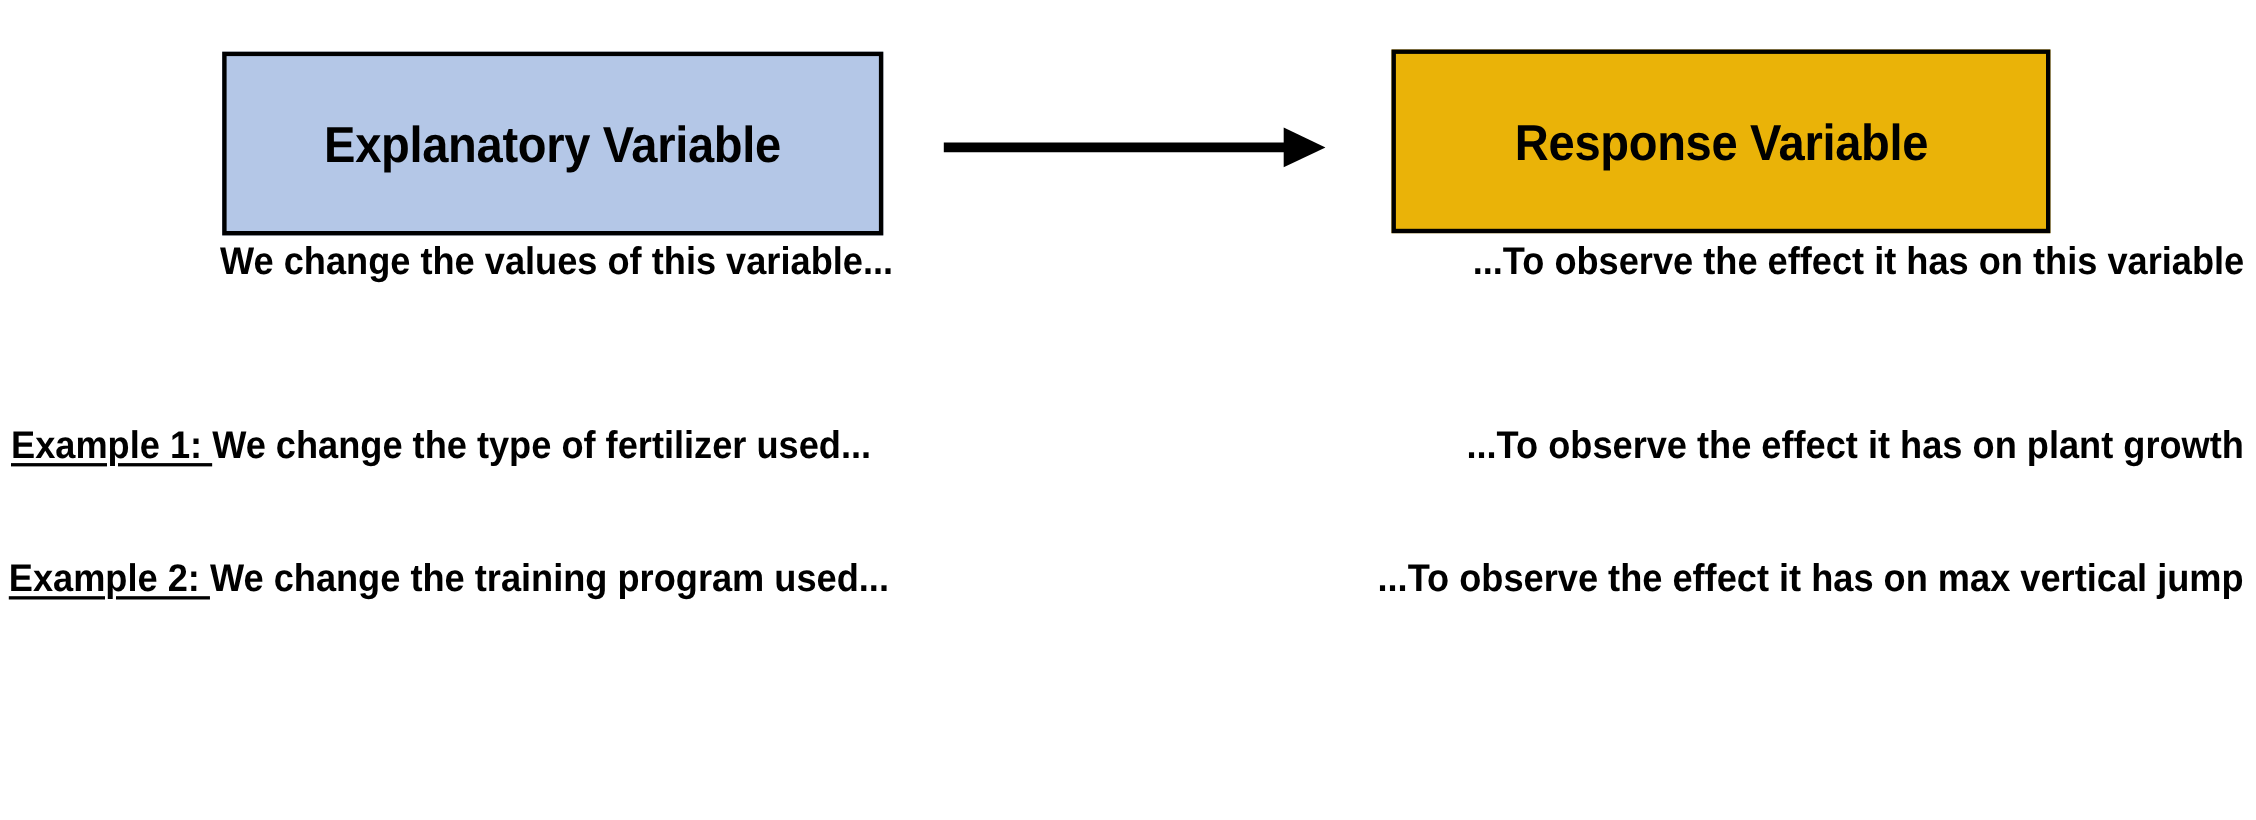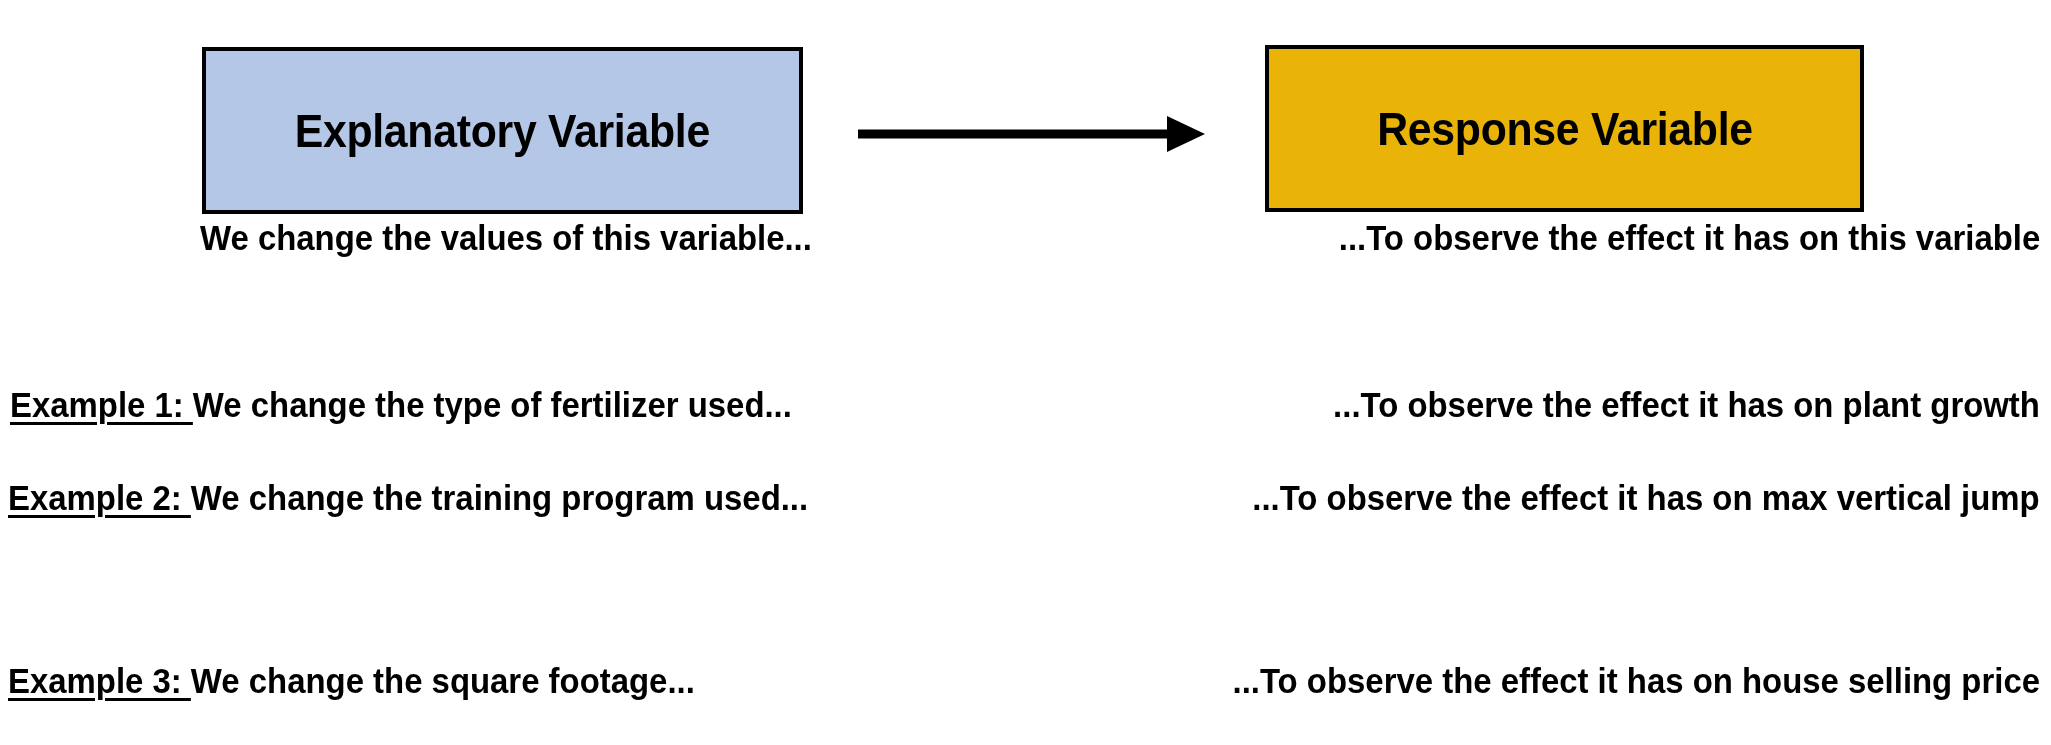--- a/index.html
+++ b/index.html
@@ -93,21 +93,21 @@
   }
   .ex-prefix {
     text-decoration: underline;
     text-decoration-thickness: 3px;
     text-underline-offset: 5px;
   }
 
   
   #row-caption     { top: 212px; }
   #row-example-1   { top: 343px; margin-top: 36px; }
-  #row-example-2   { top: 472px; }
+  #row-example-2   { top: 500px; }
   #row-example-3   { top: 655px; }
 
   #caption-left      { left: 200px; }
   #example-1-left    { left: 10px; }
   #example-2-left    { left: 8px; }
   #example-3-left    { left: 8px; }
 </style>
 </head>
 <body>
 
@@ -136,18 +136,14 @@
   <div class="row" id="row-example-1">
     <span class="cell left" id="example-1-left"><span class="ex-prefix">Example 1: </span><span>We change the type of fertilizer used...</span></span>
     <span class="cell right" id="example-1-right">...To observe the effect it has on plant growth</span>
   </div>
 
   <div class="row" id="row-example-2">
     <span class="cell left" id="example-2-left"><span class="ex-prefix">Example 2: </span><span>We change the training program used...</span></span>
     <span class="cell right" id="example-2-right">...To observe the effect it has on max vertical jump</span>
   </div>
 
-  <div class="row" id="row-example-3">
-    <span class="cell left" id="example-3-left"><span class="ex-prefix">Example 3: </span><span>We change the square footage...</span></span>
-    <span class="cell right" id="example-3-right">...To observe the effect it has on house selling price</span>
-  </div>
 
 </div>
 
 </body></html>

